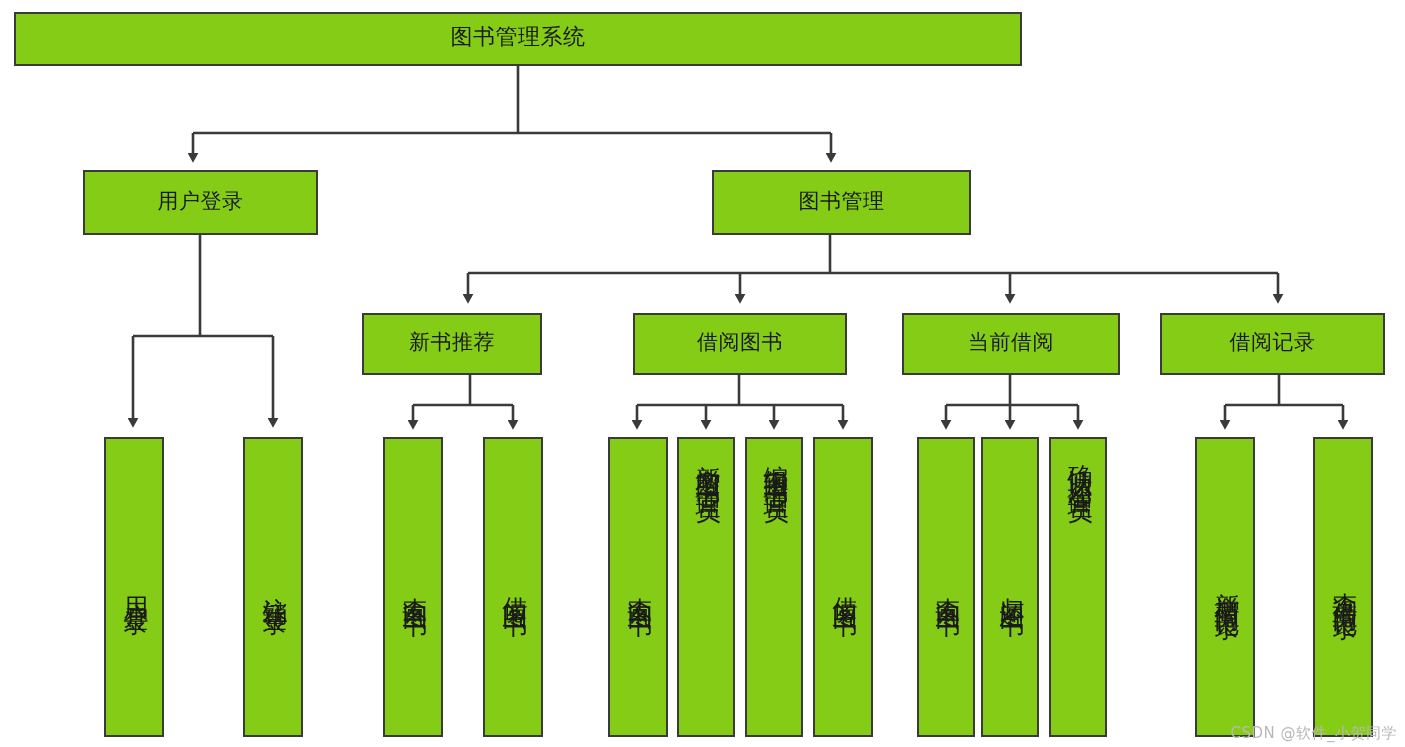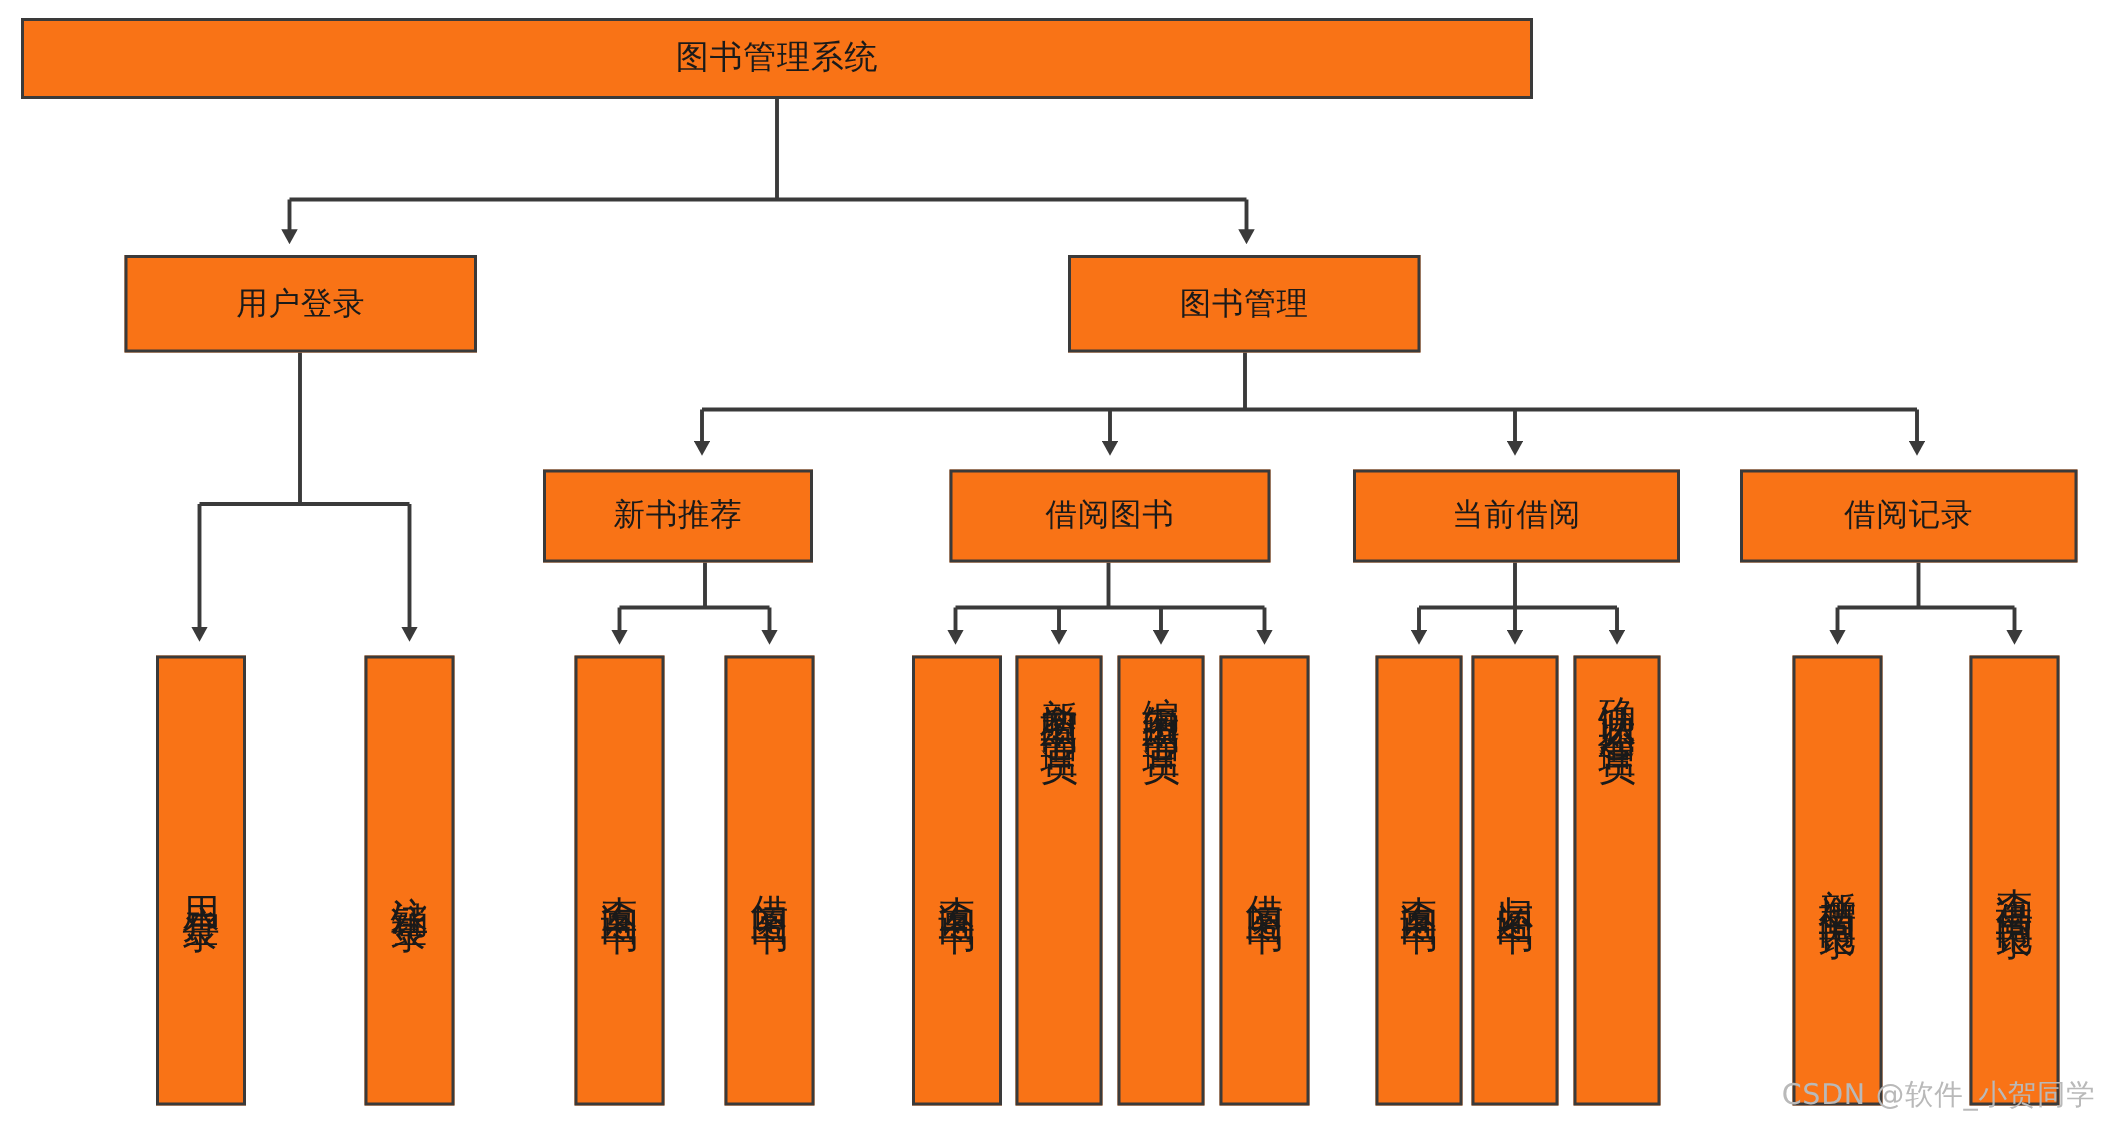--- a/index.html
+++ b/index.html
@@ -10,26 +10,27 @@
     font-family:"DejaVu Sans","Liberation Sans",sans-serif;
     overflow:hidden;
     position:relative;
   }
   #canvas{position:absolute;left:0;top:0;width:1405px;height:747px;}
   svg.edges{position:absolute;left:0;top:0;width:1405px;height:747px;pointer-events:none;}
 
   .node{
     position:absolute;
     box-sizing:border-box;
-    background:#f97316;
+    background:#84cc16;
     border:2.5px solid #3a3a3a;
     display:flex;
     align-items:center;
     justify-content:center;
     color:#1a1a1a;
+    font-family:Liberation Mono, monospace;
   }
   .node .lbl{
     display:block;
     text-align:center;
     line-height:1.12;
     letter-spacing:0.5px;
   }
 
   
   .h-node .lbl{font-size:21px;}
@@ -48,21 +49,21 @@
     line-height:1.0;
     letter-spacing:5px;
     white-space:nowrap;
   }
   
   .v-node.mid{align-items:center;padding-top:0;}
 
   #watermark{
     position:absolute;
     right:8px;bottom:4px;
-    font-size:19px;
+    font-size:15px;
     color:#b9b9b9;
     letter-spacing:0.5px;
     white-space:nowrap;
     font-family:"DejaVu Sans","Liberation Sans",sans-serif;
   }
 </style>
 </head>
 <body>
 
 <div id="canvas">
@@ -117,21 +118,21 @@
     </g>
   </svg>
 
   <div class="node h-node" id="root" style="left:14px;top:12px;width:1008px;height:54px;">
     <span class="lbl">图书管理系统</span>
   </div>
 
   <div class="node h-node" style="left:83px;top:170px;width:235px;height:65px;">
     <span class="lbl">用户登录</span>
   </div>
-  <div class="node h-node" style="left:712px;top:170px;width:235px;height:65px;">
+  <div class="node h-node" style="left:712px;top:170px;width:259px;height:65px;">
     <span class="lbl">图书管理</span>
   </div>
 
   <div class="node h-node" style="left:362px;top:313px;width:180px;height:62px;">
     <span class="lbl">新书推荐</span>
   </div>
   <div class="node h-node" style="left:633px;top:313px;width:214px;height:62px;">
     <span class="lbl">借阅图书</span>
   </div>
   <div class="node h-node" style="left:902px;top:313px;width:218px;height:62px;">

